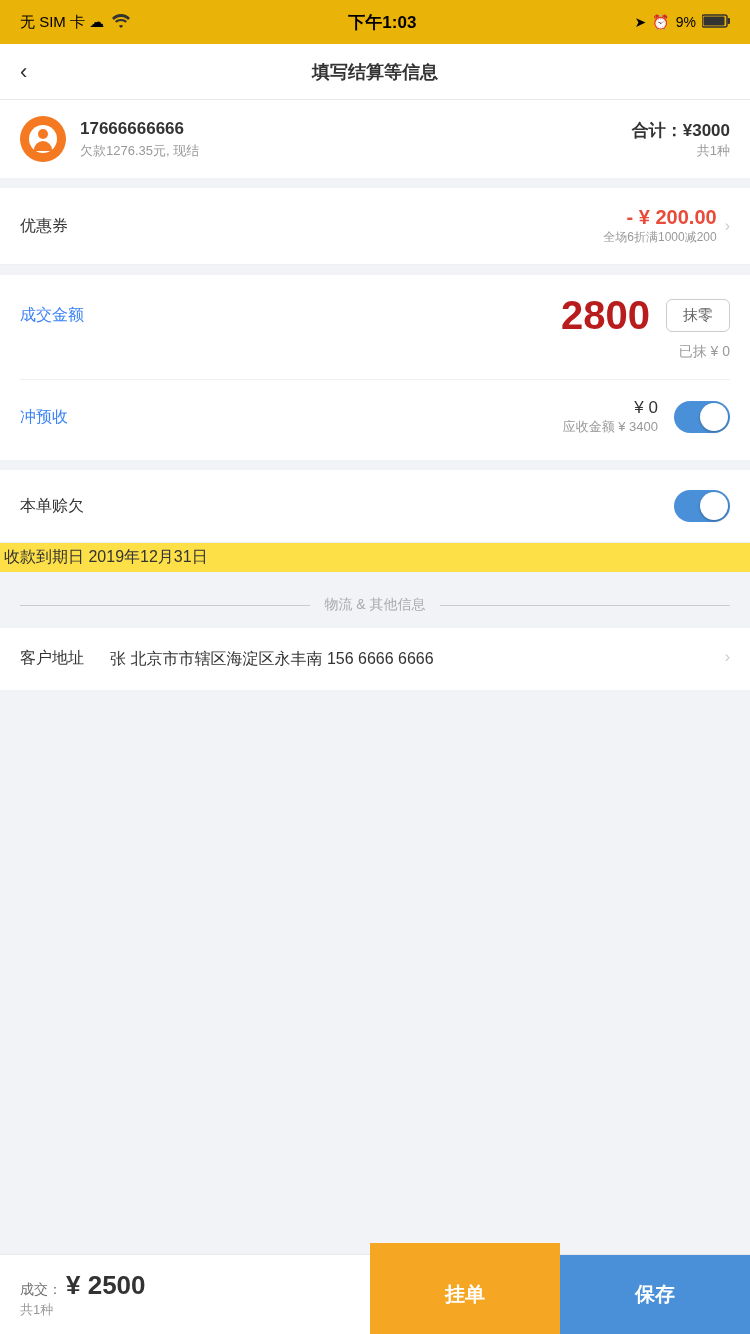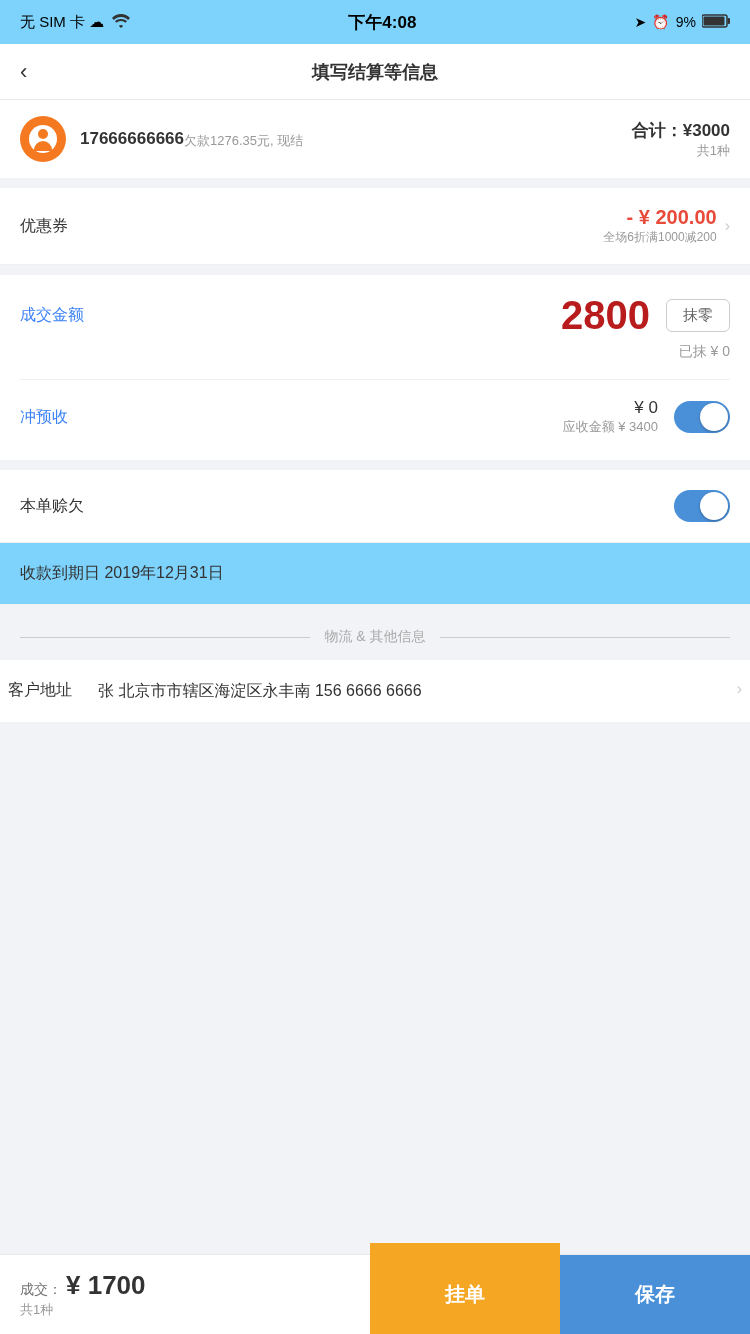--- a/index.html
+++ b/index.html
@@ -8,21 +8,21 @@
       font-family: -apple-system, "PingFang SC", "Helvetica Neue", Arial, sans-serif;
       background: #f2f3f7;
       width: 750px;
       min-height: 1334px;
       position: relative;
       overflow-x: hidden;
     }
     
     .status-bar {
       height: 44px;
-      background: #7dd3fc;
+      background: #eab308;
       display: flex;
       align-items: center;
       justify-content: space-between;
       padding: 0 20px;
       font-size: 15px;
       font-weight: 500;
     }
     .status-left { display: flex; align-items: center; gap: 8px; }
     .status-center { font-size: 17px; font-weight: 600; }
     .status-right { display: flex; align-items: center; gap: 6px; font-size: 14px; }
@@ -91,21 +91,21 @@
       content: '';
       position: absolute;
       bottom: 2px;
       left: 50%;
       transform: translateX(-50%);
       width: 18px;
       height: 10px;
       background: #f47920;
       border-radius: 9px 9px 0 0;
     }
-    .customer-info { display: flex; }
+    .customer-info { display: flex; flex-direction: column; }
     .customer-phone { font-size: 17px; font-weight: 600; color: #333; }
     .customer-debt { font-size: 13px; color: #999; margin-top: 3px; }
     .customer-right { text-align: right; }
     .total-amount { font-size: 17px; font-weight: 600; color: #333; margin-left: 32px; }
     .total-count { font-size: 13px; color: #999; }
     
     .coupon-section {
       background: #fff;
       padding: 18px 20px;
       display: flex;
@@ -193,22 +193,22 @@
       background: #fff;
       padding: 20px 20px;
       display: flex;
       align-items: center;
       justify-content: space-between;
       margin-bottom: 0;
     }
     .debt-label { font-size: 16px; color: #333; }
     
     .duedate-section {
-      background: #7dd3fc;
-      padding: 20px;
+      background: #fde047;
+      padding: 4px;
       border-top: 1px solid #f0f0f0;
     }
     .duedate-text { font-size: 16px; color: #333; }
     
     .logistics-header {
       background: #f2f3f7;
       padding: 14px 20px;
       display: flex;
       align-items: center;
       justify-content: center;
@@ -216,21 +216,21 @@
     }
     .logistics-line {
       flex: 1;
       height: 1px;
       background: #ccc;
     }
     .logistics-label { font-size: 14px; color: #aaa; }
     
     .address-section {
       background: #fff;
-      padding: 18px 8px;
+      padding: 18px 20px;
       display: flex;
       align-items: flex-start;
       justify-content: space-between;
     }
     .address-label { font-size: 16px; color: #333; min-width: 80px; margin-top: 2px; }
     .address-value { font-size: 16px; color: #333; flex: 1; margin-left: 10px; line-height: 1.6; }
     
     .bottom-spacer {
       height: 160px;
       background: #f2f3f7;
@@ -285,21 +285,21 @@
 
 <div class="status-bar">
   <div class="status-left">
     <span>无 SIM 卡  ☁</span>
     <span>
       <svg width="18" height="14" viewBox="0 0 18 14">
           <path d="M9 3C6.2 3 3.7 4.1 1.9 5.9L0 4C2.3 1.5 5.5 0 9 0s6.7 1.5 9 4l-1.9 1.9C14.3 4.1 11.8 3 9 3zm0 4c-1.7 0-3.3.7-4.4 1.8L3 7.2C4.5 5.8 6.6 5 9 5s4.5.8 6 2.2L13.4 8.8C12.3 7.7 10.7 7 9 7zm0 4c-.8 0-1.6.3-2.1.9L9 14l2.1-2.1C10.6 11.3 9.8 11 9 11z" fill="#333"></path>
         </svg>
     </span>
   </div>
-  <div class="status-center">下午4:08</div>
+  <div class="status-center">下午1:03</div>
   <div class="status-right">
     <span>➤</span>
     <span>⏰</span>
     <span>9%</span>
     <span>
       <svg width="28" height="14" viewBox="0 0 28 14">
           <rect x="0" y="1" width="25" height="12" rx="2" ry="2" fill="none" stroke="#333" stroke-width="1.5"></rect>
           <rect x="25.5" y="4" width="2.5" height="6" rx="1" fill="#333"></rect>
           <rect x="1.5" y="2.5" width="21" height="9" rx="1" fill="#333"></rect>
         </svg>
@@ -393,19 +393,19 @@
   <span class="address-value">张 北京市市辖区海淀区永丰南 156 6666 6666</span>
   <span class="chevron" style="margin-left:10px; margin-top:2px;">›</span>
 </div>
 
 <div class="bottom-spacer"></div>
 
 <div class="footer">
   <div class="footer-info">
     <div style="display:flex; align-items:baseline; gap:4px;">
       <span class="footer-deal">成交：</span>
-      <span class="footer-amount">¥ 1700</span>
+      <span class="footer-amount">¥ 2500</span>
     </div>
     <div class="footer-count">共1种</div>
   </div>
   <div class="footer-btn-hang">挂单</div>
   <div class="footer-btn-save">保存</div>
 </div>
 
 </body></html>

